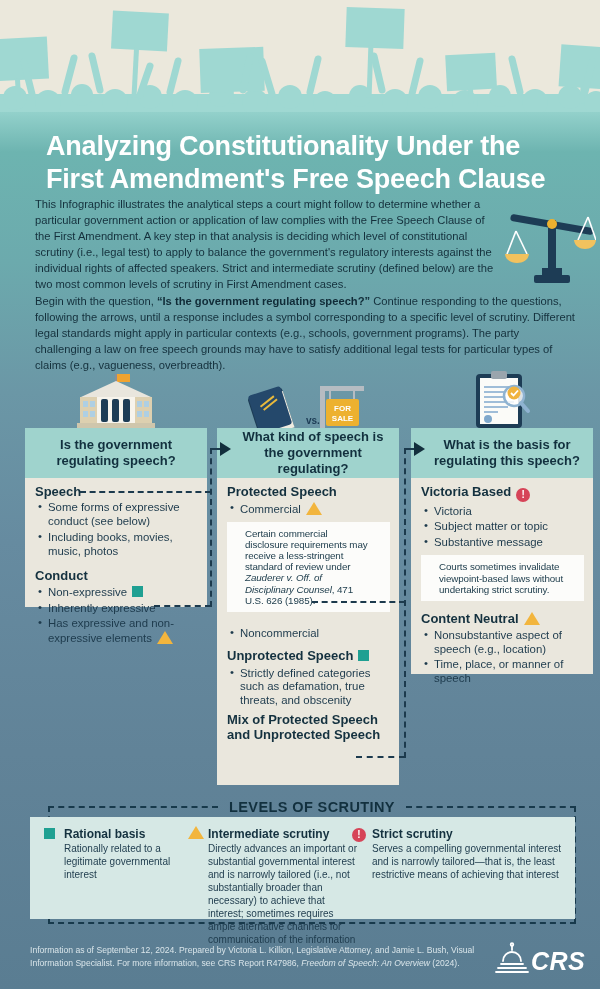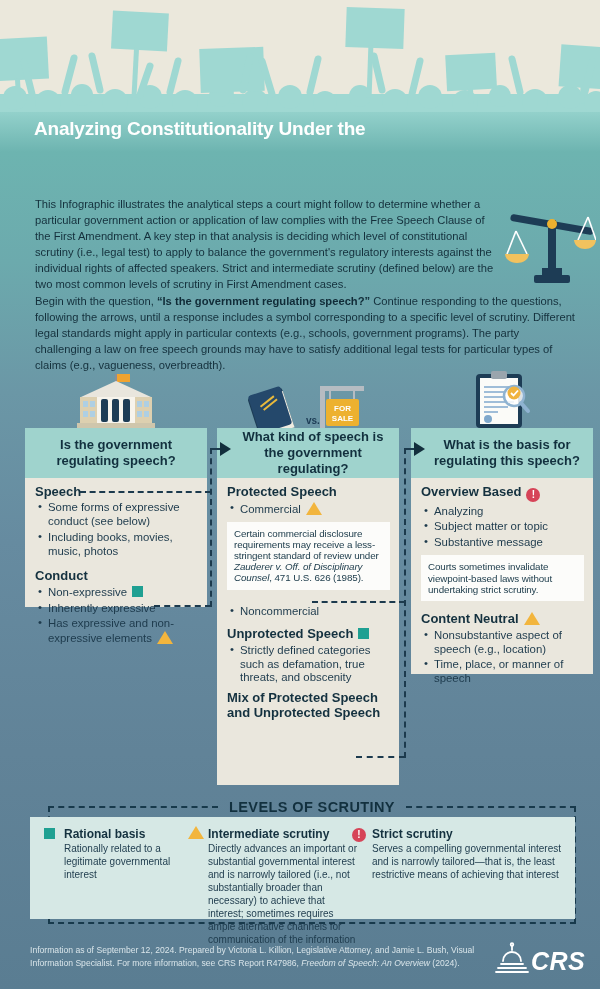--- a/index.html
+++ b/index.html
@@ -10,22 +10,22 @@
   }
   
   .bg {
     position:absolute; left:0; top:112px; width:600px; height:877px;
     background:linear-gradient(180deg,#93d1cb 0px,#6db4b0 40px,#6caaad 150px,#6b97a6 280px,#668ba0 430px,#618398 640px,#5a7d92 877px);
   }
   .crowd-band { position:absolute; left:0; top:0; width:600px; height:112px; background:#ebe8dc; }
   .crowd-band svg { display:block; }
 
   .title {
-    position:absolute; left:34px; top:118px; width:552px; margin:0;
-    color:#ffffff; font-size:19px; font-weight:bold; line-height:1.21; letter-spacing:-0.2px;
+    position:absolute; left:34px; top:118px; width:552px; margin:12px;
+    color:#ffffff; font-size:27px; font-weight:bold; line-height:1.21; letter-spacing:-0.2px;
   }
   .intro {
     position:absolute; left:35px; top:196px; width:468px; margin:0;
     color:#14303c; font-size:11.2px; line-height:1.43;
   }
   .scales { position:absolute; left:504px; top:198px; }
   .para2 {
     position:absolute; left:35px; top:293px; width:543px; margin:0;
     color:#14303c; font-size:11.2px; line-height:1.43;
   }
@@ -53,21 +53,21 @@
   #b2 { left:217px; top:478px; width:182px; height:307px; }
   #b3 { left:411px; top:478px; width:182px; height:196px; }
 
   .sec-h { font-size:13px; font-weight:bold; color:#14313f; line-height:1.18; }
   .bullet {
     position:relative; padding-left:13px; font-size:11.4px; color:#1d3a4c;
     line-height:1.18; margin-top:3px;
   }
   .bullet::before { content:"\2022"; position:absolute; left:3px; top:-1px; color:#1d3a4c; }
   .note {
-    background:#fcfcfa; padding:6px 7px; margin-top:5px;
+    background:#fcfcfa; padding:6px 18px; margin-top:5px;
     font-size:9.8px; line-height:1.14; color:#22404f; letter-spacing:-0.1px;
   }
   .note em, .footer-text em { font-style:italic; }
 
   .m2{margin-top:2px}.m3{margin-top:3px}.m5{margin-top:5px}.m7{margin-top:15px}
   .m8{margin-top:8px}.m10{margin-top:10px}.m6{margin-top:6px}
 
   .sym { display:inline-block; vertical-align:-1px; }
   .sq  { width:11px; height:11px; background:#1fa092; margin-left:5px; }
   .tri {
@@ -192,21 +192,21 @@
         <path d="M310,92 L318,59"></path>
           <path d="M382,90 L374,56"></path>
           <path d="M412,94 L420,61"></path>
         <path d="M520,92 L512,59"></path>
           <path d="M585,92 L592,62"></path>
           <path d="M140,95 L150,66"></path>
       </g>
     </svg>
   </div>
 
-  <h1 class="title"><span>Analyzing Constitutionality Under the</span><br></h1>
+  <h1 class="title"><span>Analyzing Constitutionality Under the</span><br><span>First Amendment's Free Speech Clause</span></h1>
 
   <p class="intro">This Infographic illustrates the analytical steps a court might follow to determine whether a particular government action or application of law complies with the Free Speech Clause of the First Amendment. A key step in that analysis is deciding which level of constitutional scrutiny (i.e., legal test) to apply to balance the government's regulatory interests against the individual rights of affected speakers. Strict and intermediate scrutiny (defined below) are the two most common levels of scrutiny in First Amendment cases.</p>
 
   <div class="scales">
     <svg width="92" height="88" viewBox="0 0 92 88">
       <g transform="rotate(10 48 26)">
         <rect x="6" y="23" width="84" height="7" rx="3" fill="#1d3c55"></rect>
       </g>
       <rect x="44" y="22" width="8" height="52" fill="#1d3c55"></rect>
       <rect x="38" y="70" width="20" height="8" fill="#1d3c55"></rect>
@@ -307,22 +307,22 @@
     <div class="sec-h">Protected Speech</div>
     <div class="bullet"><span>Commercial</span><span class="sym tri"></span></div>
     <div class="note"><span>Certain commercial disclosure requirements may receive a less-stringent standard of review under </span><em>Zauderer v. Off. of Disciplinary Counsel</em><span>, 471 U.S. 626 (1985).</span></div>
     <div class="bullet m7"><span>Noncommercial</span></div>
     <div class="sec-h m8"><span>Unprotected Speech</span><span class="sym sq"></span></div>
     <div class="bullet m3"><span>Strictly defined categories such as defamation, true threats, and obscenity</span></div>
     <div class="sec-h m5">Mix of Protected Speech and Unprotected Speech</div>
   </div>
 
   <div class="col-body" id="b3">
-    <div class="sec-h"><span>Overview Based</span><span class="sym alert"><span>!</span></span></div>
-    <div class="bullet"><span>Analyzing</span></div>
+    <div class="sec-h"><span>Victoria Based</span><span class="sym alert"><span>!</span></span></div>
+    <div class="bullet"><span>Victoria</span></div>
     <div class="bullet m2"><span>Subject matter or topic</span></div>
     <div class="bullet m2"><span>Substantive message</span></div>
     <div class="note m6">Courts sometimes invalidate viewpoint-based laws without undertaking strict scrutiny.</div>
     <div class="sec-h m10"><span>Content Neutral</span><span class="sym tri"></span></div>
     <div class="bullet m3"><span>Nonsubstantive aspect of speech (e.g., location)</span></div>
     <div class="bullet m2"><span>Time, place, or manner of speech</span></div>
   </div>
 
   <div class="hconn" id="c1"></div>
   <div class="vconn" id="v1"></div>

